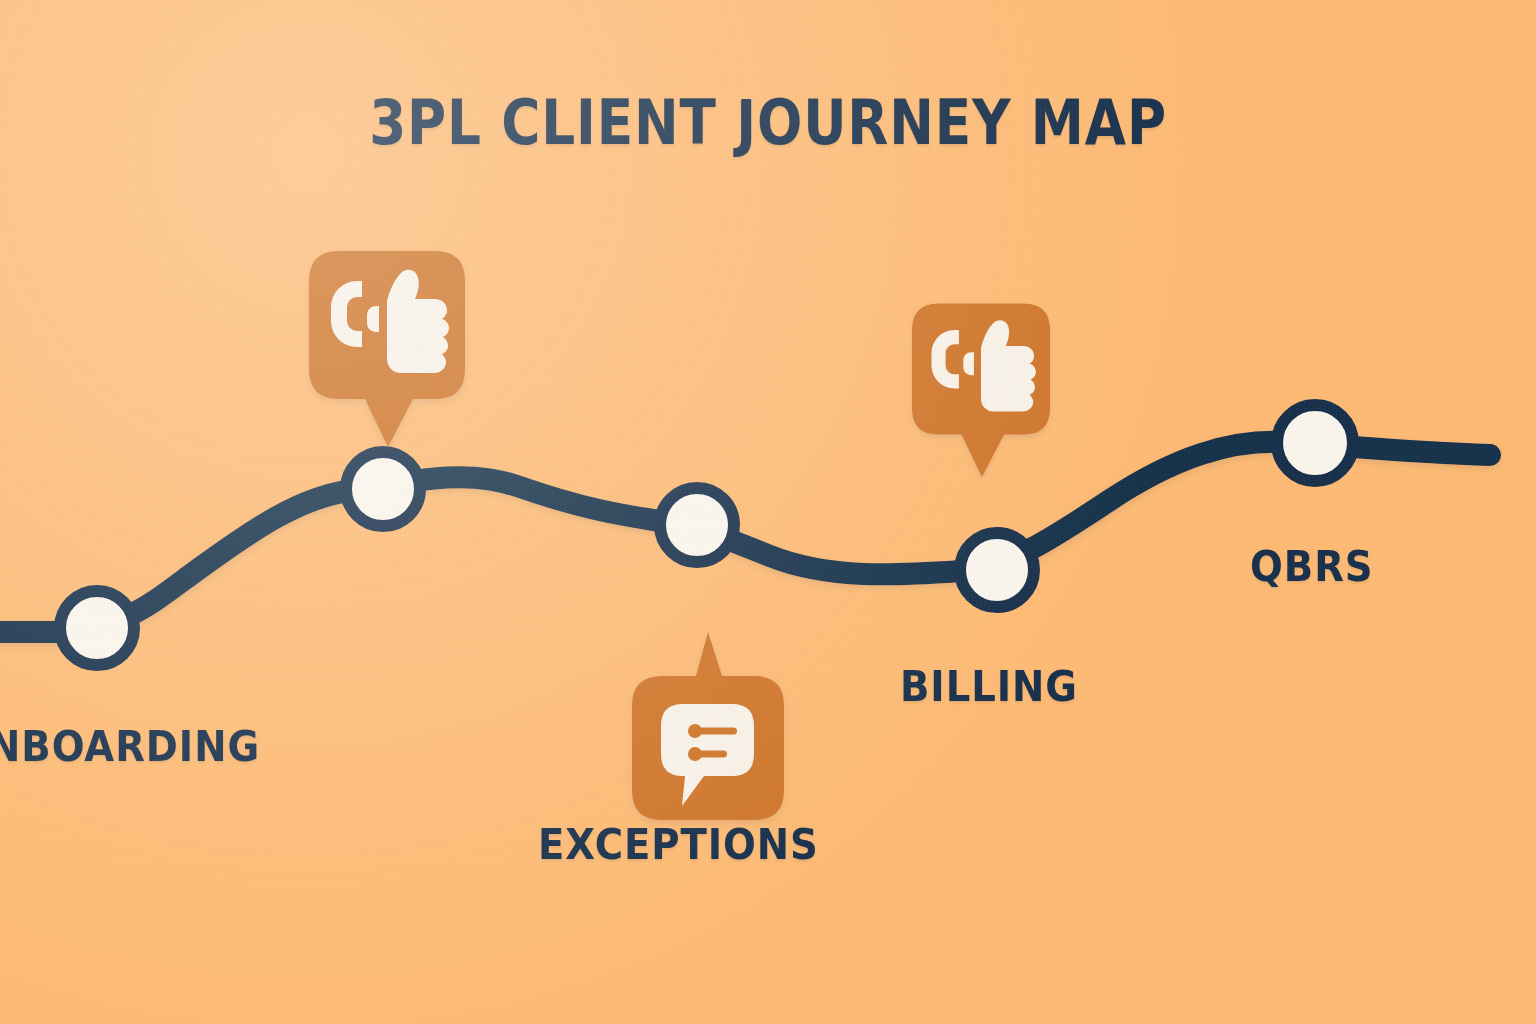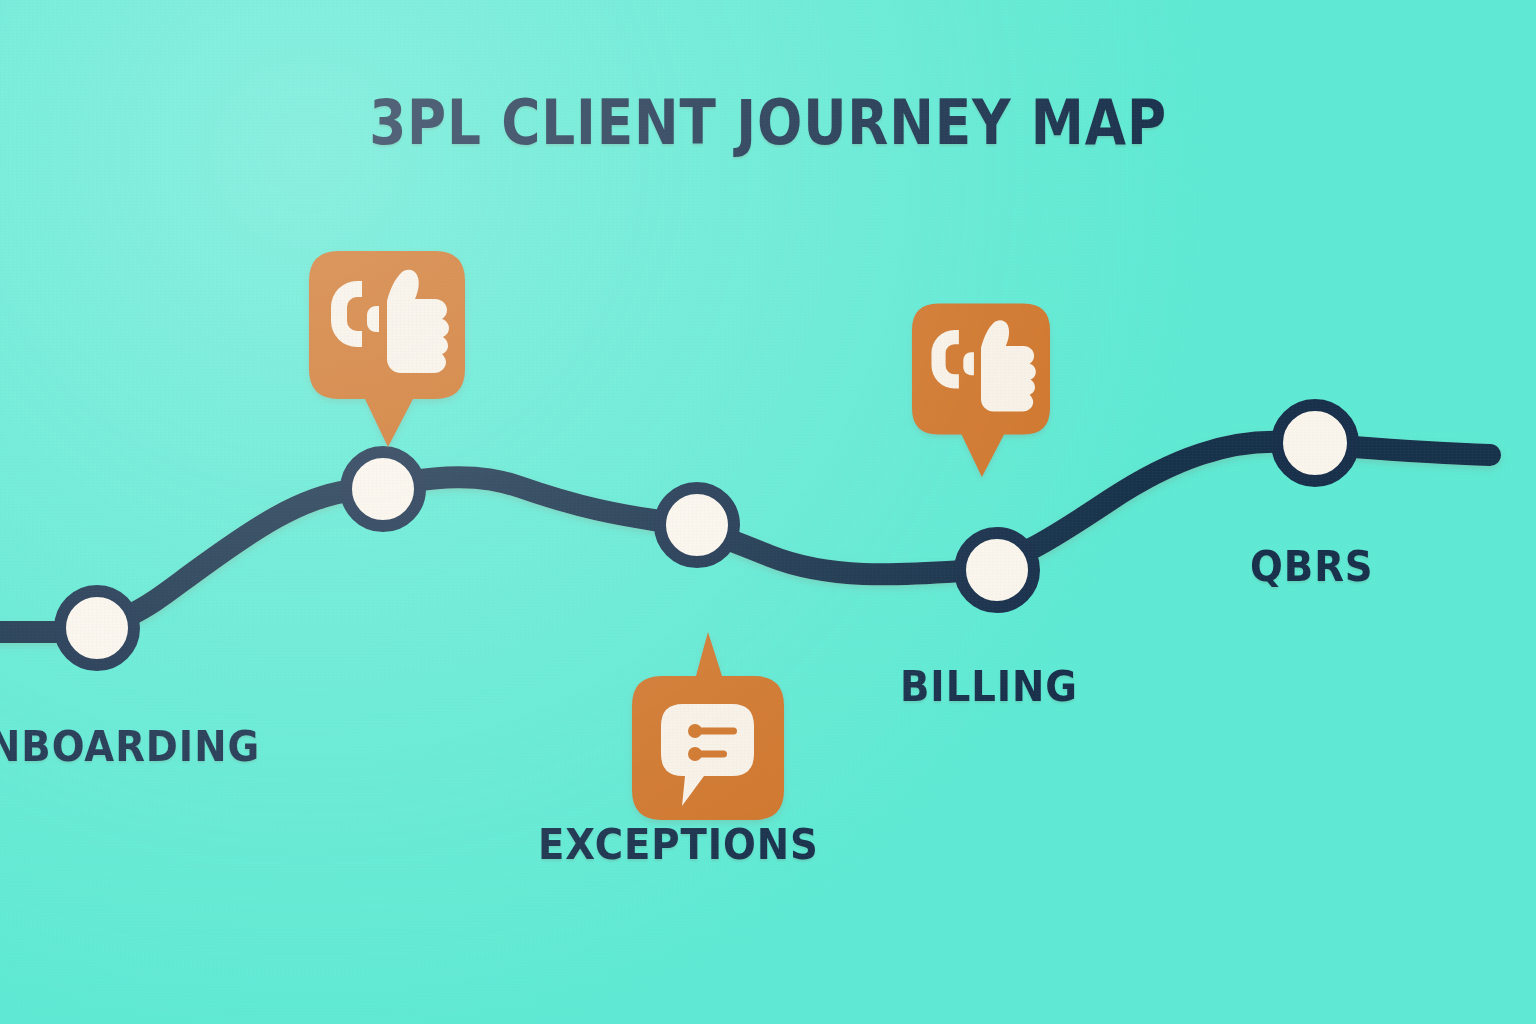--- a/index.html
+++ b/index.html
@@ -12,21 +12,21 @@
     width: 1536px;
     height: 1024px;
     overflow: hidden;
     font-family: "Liberation Sans", sans-serif;
     position: relative;
   }
   #canvas {
     position: relative;
     width: 1536px;
     height: 1024px;
-    background: #5eead4;
+    background: #fdba74;
     overflow: hidden;
   }
   
   #grain {
     position: absolute;
     inset: 0;
     pointer-events: none;
     opacity: 0.55;
     background-image:
       repeating-linear-gradient(0deg, rgba(180,160,140,0.05) 0px, rgba(180,160,140,0.05) 1px, rgba(255,255,255,0) 1px, rgba(255,255,255,0) 3px),

